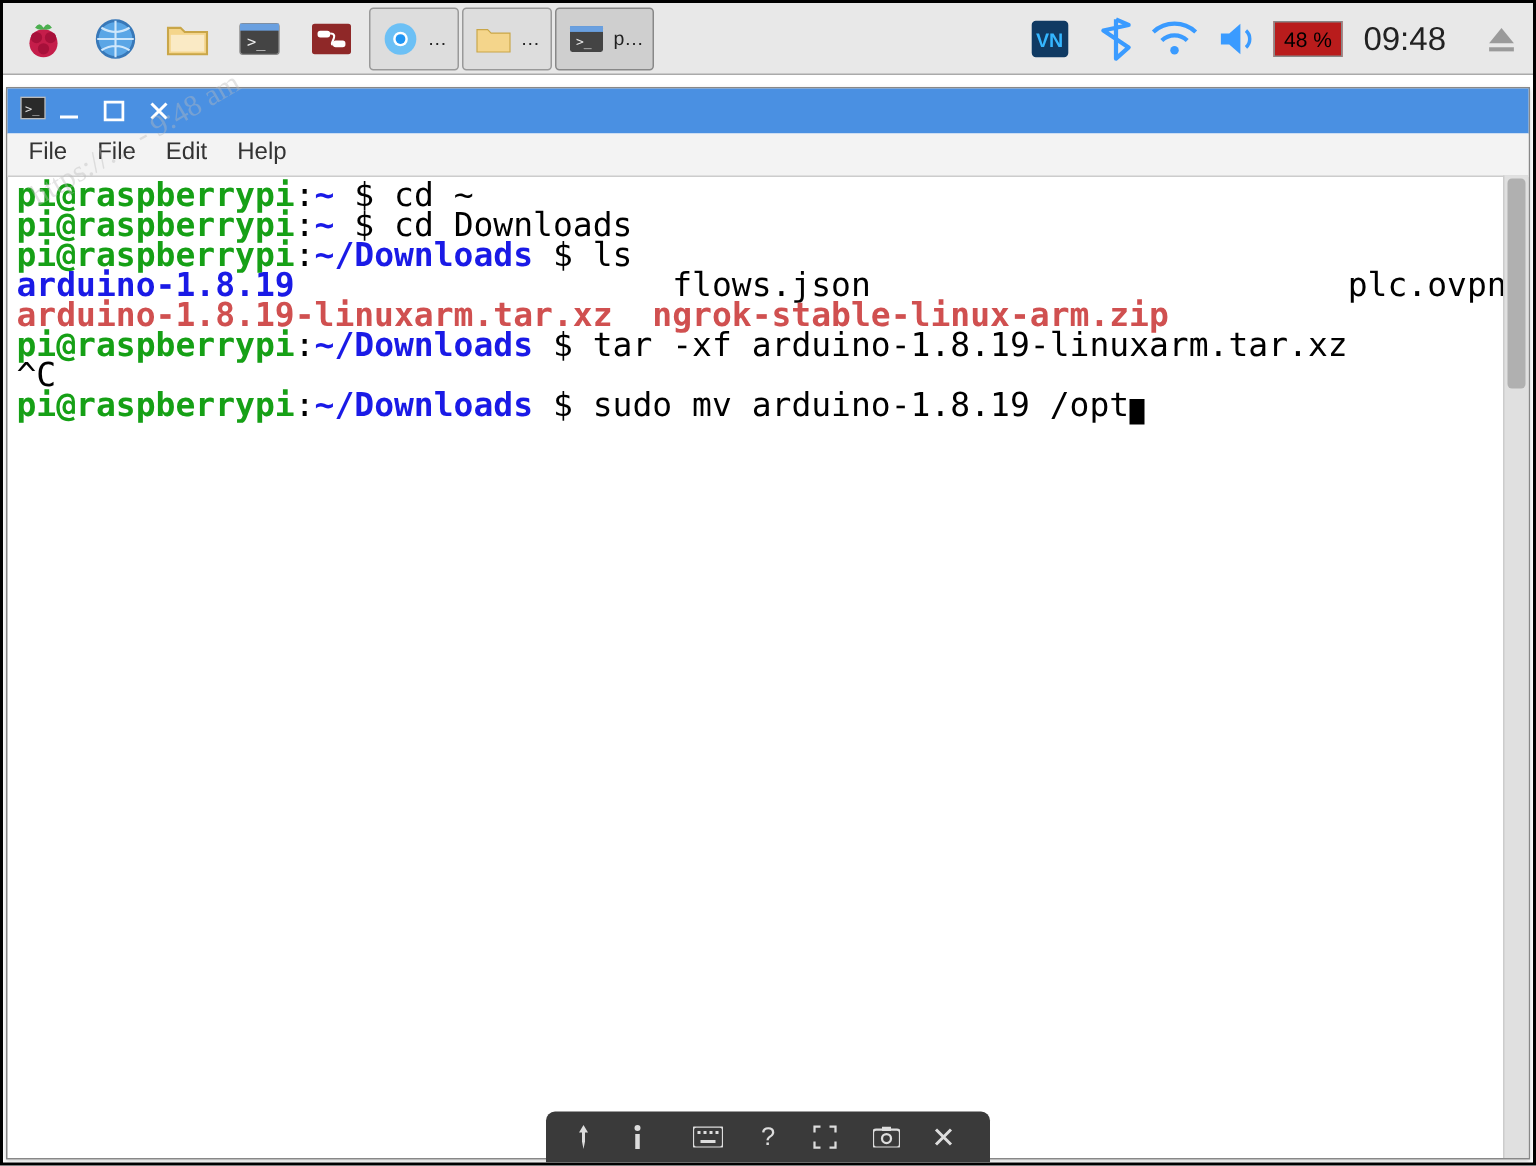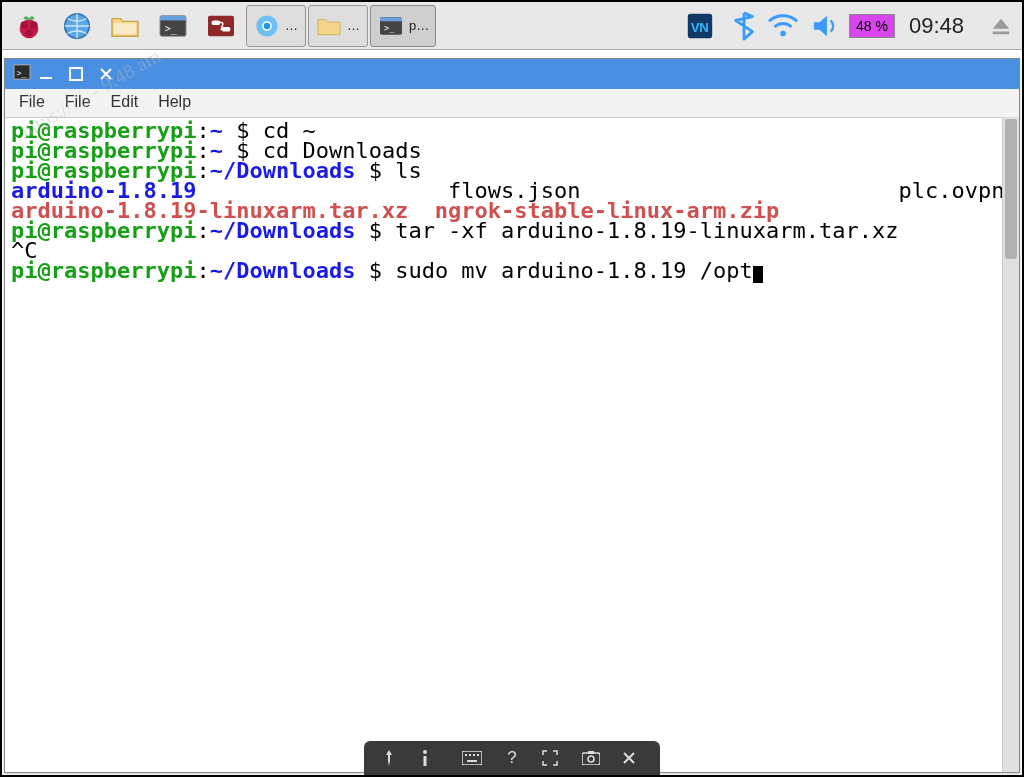--- a/index.html
+++ b/index.html
@@ -6,21 +6,21 @@
   body{width:1024px;height:777px;background:#fff;position:relative;overflow:hidden;border:2px solid #000;box-sizing:border-box;}
   
   .panel{height:48px;background:#e8e8e8;border-bottom:1px solid #aaa;display:flex;align-items:center;padding:0 4px;gap:2px;box-sizing:border-box;}
   .launch-btn{width:44px;height:40px;display:flex;align-items:center;justify-content:center;border:1px solid transparent;border-radius:3px;}
   .task-btn{height:40px;display:flex;align-items:center;border:1px solid #999;border-radius:3px;background:#ddd;padding:0 6px;gap:4px;min-width:46px;}
   .task-btn.active{background:#cfcfcf;border-color:#888;}
   .task-ico{width:28px;height:28px;display:flex;align-items:center;justify-content:center;}
   .task-label{font-size:13px;color:#222;max-width:48px;overflow:hidden;white-space:nowrap;}
   .tray{margin-left:auto;display:flex;align-items:center;gap:8px;padding-right:6px;}
   .tray .ico{width:34px;height:34px;display:flex;align-items:center;justify-content:flex-end;}
-  .batt-box{border:1px solid #888;padding:3px 6px;font-size:14px;background:#d946ef;}
+  .batt-box{border:1px solid #888;padding:3px 6px;font-size:14px;background:#b91c1c;}
   .clock{font-size:22px;color:#222;padding:0 6px;}
   .eject{color:#888;font-size:20px;}
   
   .term-window{position:absolute;left:2px;right:2px;top:56px;bottom:2px;background:#fff;border:1px solid #888;box-shadow:0 1px 3px rgba(0,0,0,.2);}
   .titlebar{height:30px;background:#4a90e2;color:#fff;display:flex;align-items:center;font-size:15px;padding:0 8px;}
   .title-left{width:24px;height:20px;}
   .title-text{flex:1;text-align:center;}
   .win-ctrls{display:flex;gap:12px;}
   .win-ctrl{width:18px;height:18px;display:flex;align-items:center;justify-content:center;color:#fff;cursor:pointer;}
   .menubar{height:28px;display:flex;gap:4px;padding:0 6px;border-bottom:1px solid #ccc;background:#f3f3f3;}

